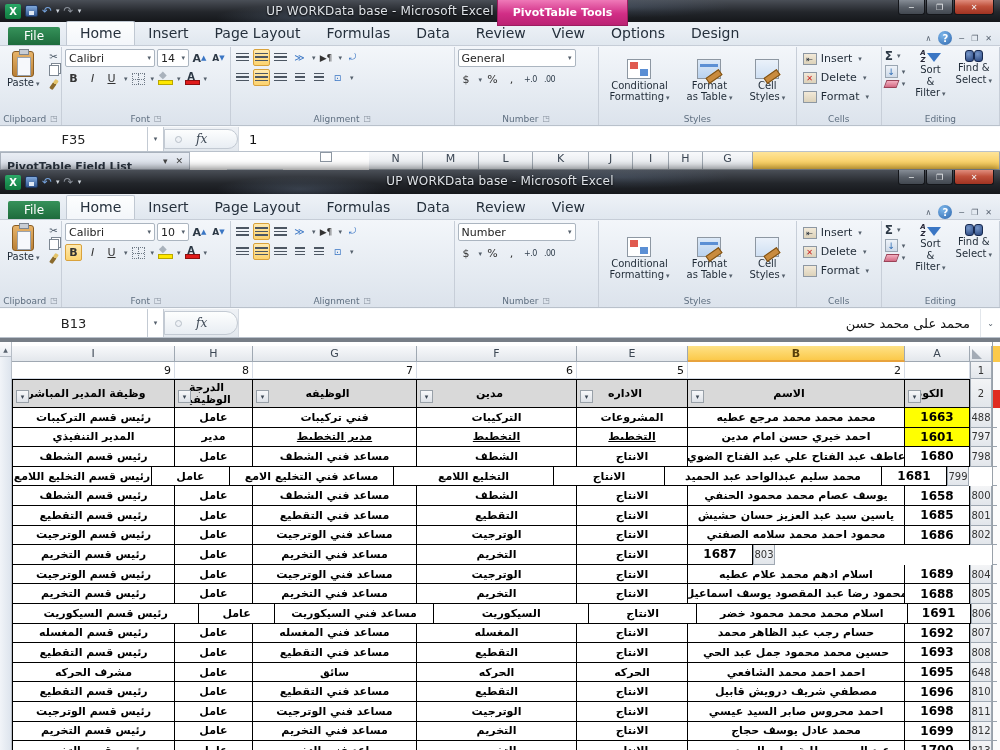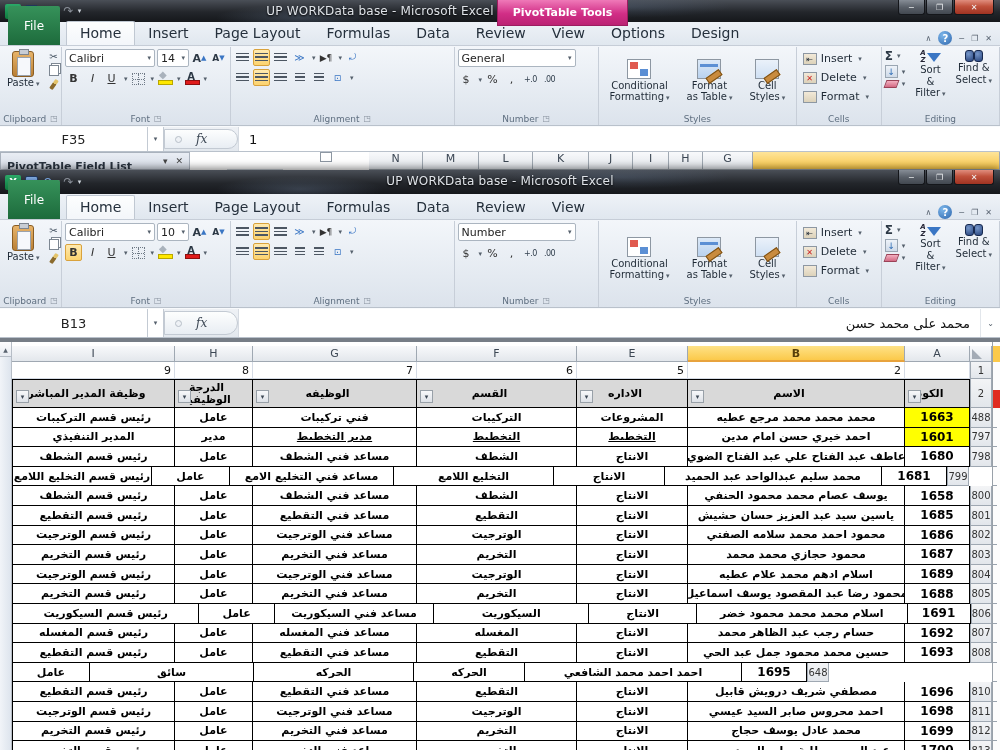--- a/index.html
+++ b/index.html
@@ -22,21 +22,21 @@
   .qat-dd { color:#cfd5dc; font-size:7px; }
   .win-title { position:absolute; top:4px; left:0; right:0; text-align:center; letter-spacing:.2px; color:#dfe3e8; text-shadow:0 1px 2px #000; }
   .winctl { margin-left:auto; display:flex; padding:0 6px 4px 0; gap:1px; align-self:flex-start; }
   .wbtn { width:27px; height:15px; border:1px solid #14161a; border-top:none; border-radius:0 0 3px 3px;
     background:linear-gradient(#868d96,#5a6069 50%,#424850); color:#f2f4f6; font-size:8px;
     display:flex; align-items:center; justify-content:center; }
   .wbtn.close { width:40px; background:linear-gradient(#e08d7e,#c0513c 45%,#a03322); }
 
   .tabrow { display:flex; align-items:flex-end; background:linear-gradient(#eef2f7,#e0e7ef);
     border-bottom:1px solid #c6cdd7; position:relative; }
-  .file-tab { width:52px; height:39px; margin:0 6px 0 8px; border-radius:2px 2px 0 0; color:#fff; font-size:12px;
+  .file-tab { width:52px; height:18px; margin:0 6px 0 8px; border-radius:2px 2px 0 0; color:#fff; font-size:12px;
     background:linear-gradient(#36925a,#1d6b3c); display:flex; align-items:center; justify-content:center; }
   .tab { padding:3px 13px 4px; font-size:14px; color:#25303c; }
   .tab.active { background:linear-gradient(#fdfefe,#f3f6fa); border:1px solid #c0c8d2; border-bottom:none; border-radius:2px 2px 0 0; }
   .tabctl { margin-left:auto; display:flex; align-items:center; gap:7px; padding-right:8px; color:#5a6572; font-size:9px; }
   .help-icon { width:14px; height:14px; border-radius:50%; color:#fff; font-size:10px; font-weight:bold;
     background:radial-gradient(circle at 35% 30%, #7cb6ea, #2e66ad); display:flex; align-items:center; justify-content:center; }
   .mini { font-size:8px; color:#5a6572; }
 
   
   .ribbon { display:flex; background:linear-gradient(#f3f6fa,#e4eaf1 65%,#dce3ec); border-bottom:1px solid #b9c1cb; padding-top:1px; }
@@ -798,21 +798,21 @@
             <div class="h2cell" style="width: 164px;">
               <div class="fbtn">
                 <div class="farr">▾</div>
               </div>
               <div class="h2txt">الوظيفه</div>
             </div>
             <div class="h2cell" style="width: 160px;">
               <div class="fbtn">
                 <div class="farr">▾</div>
               </div>
-              <div class="h2txt">القسم</div>
+              <div class="h2txt">مدين</div>
             </div>
             <div class="h2cell" style="width: 111px;">
               <div class="fbtn">
                 <div class="farr">▾</div>
               </div>
               <div class="h2txt">الاداره</div>
             </div>
             <div class="h2cell" style="width: 217px;">
               <div class="fbtn">
                 <div class="farr">▾</div>
@@ -896,21 +896,20 @@
             <div class="dcell f-name" style="width: 217px;">محمود احمد محمد سلامه الصفتي</div>
             <div class="dcell f-code" style="width: 65px;">1686</div>
             <div class="gcell">802</div>
           </div>
           <div class="srow drow">
             <div class="dcell f-manager" style="width: 163px;">رئيس قسم التخريم</div>
             <div class="dcell f-grade" style="width: 78px;">عامل</div>
             <div class="dcell f-job" style="width: 164px;">مساعد فني التخريم</div>
             <div class="dcell f-section" style="width: 160px;">التخريم</div>
             <div class="dcell f-admin" style="width: 111px;">الانتاج</div>
-            <div class="dcell f-name" style="width: 217px;">محمود حجازي محمد محمد</div>
             <div class="dcell f-code" style="width: 65px;">1687</div>
             <div class="gcell">803</div>
           </div>
           <div class="srow drow">
             <div class="dcell f-manager" style="width: 163px;">رئيس قسم الوترجيت</div>
             <div class="dcell f-grade" style="width: 78px;">عامل</div>
             <div class="dcell f-job" style="width: 164px;">مساعد فني الوترجيت</div>
             <div class="dcell f-section" style="width: 160px;">الوترجيت</div>
             <div class="dcell f-admin" style="width: 111px;">الانتاج</div>
             <div class="dcell f-name" style="width: 217px;">اسلام ادهم محمد علام عطيه</div>
@@ -951,20 +950,21 @@
             <div class="dcell f-manager" style="width: 163px;">رئيس قسم التقطيع</div>
             <div class="dcell f-grade" style="width: 78px;">عامل</div>
             <div class="dcell f-job" style="width: 164px;">مساعد فني التقطيع</div>
             <div class="dcell f-section" style="width: 160px;">التقطيع</div>
             <div class="dcell f-admin" style="width: 111px;">الانتاج</div>
             <div class="dcell f-name" style="width: 217px;">حسين محمد محمود جمل عبد الحي</div>
             <div class="dcell f-code" style="width: 65px;">1693</div>
             <div class="gcell">808</div>
           </div>
           <div class="srow drow">
+            <div class="dcell f-manager" style="width: 163px;">مشرف الحركه</div>
             <div class="dcell f-grade" style="width: 78px;">عامل</div>
             <div class="dcell f-job" style="width: 164px;">سائق</div>
             <div class="dcell f-section" style="width: 160px;">الحركه</div>
             <div class="dcell f-admin" style="width: 111px;">الحركه</div>
             <div class="dcell f-name" style="width: 217px;">احمد احمد محمد الشافعي</div>
             <div class="dcell f-code" style="width: 65px;">1695</div>
             <div class="gcell">648</div>
           </div>
           <div class="srow drow">
             <div class="dcell f-manager" style="width: 163px;">رئيس قسم التقطيع</div>

